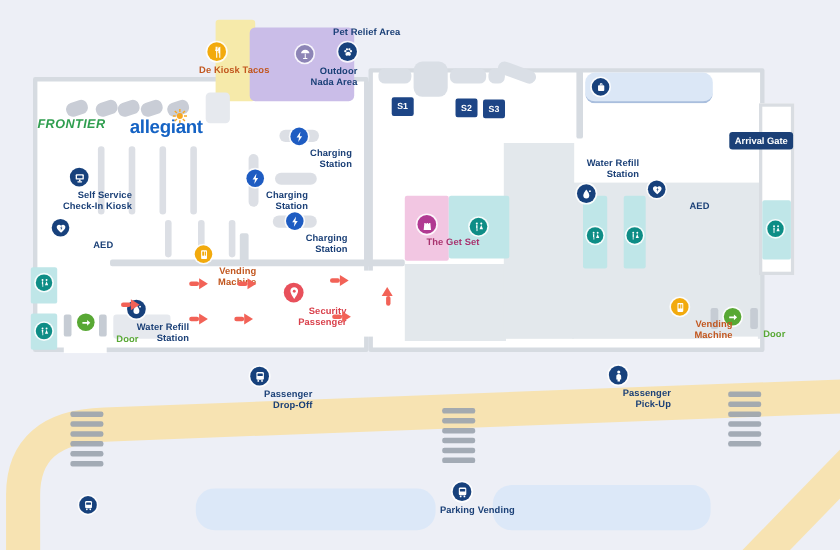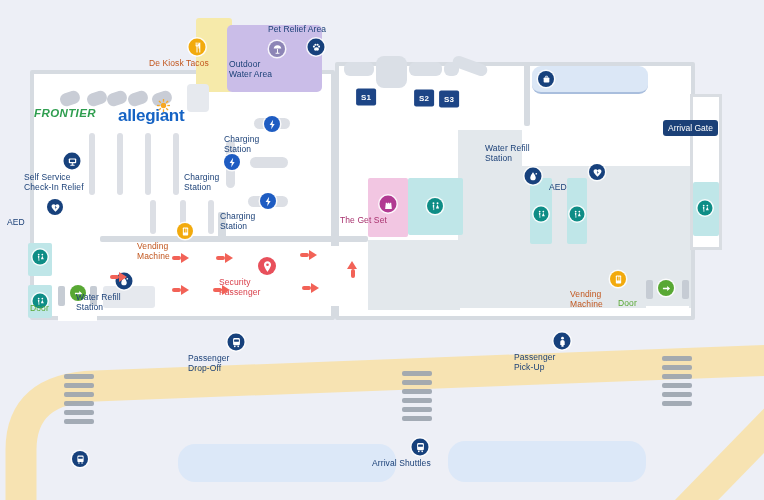--- a/index.html
+++ b/index.html
@@ -23,32 +23,32 @@
   .cross{position:absolute;display:flex;flex-direction:column;gap:4px}
   .cross i{display:block;width:30px;height:5px;background:#9aa3ae;border-radius:2px;opacity:.9}
   
   .blk-yellow{position:absolute;background:#f6eaaa;border-radius:3px}
   .blk-purple{position:absolute;background:#cabde8;border-radius:5px}
   .blk-pink{position:absolute;background:#f2c6e2;border-radius:2px}
   
   .marker{position:absolute;transform:translate(-50%,-50%);z-index:30;display:flex;align-items:center;justify-content:center}
   .icn{display:flex;align-items:center;justify-content:center;border-radius:50%;
        box-shadow:0 0 0 1.5px rgba(255,255,255,.85)}
-  .mlabel{position:absolute;width:96px;text-align:left;font-weight:normal;font-size:8.5px;line-height:1.22;
+  .mlabel{position:absolute;width:96px;text-align:right;font-weight:bold;font-size:8.5px;line-height:1.22;
           white-space:pre-line;z-index:31;letter-spacing:.1px}
   
   .arrow{position:absolute;width:17px;height:11px;z-index:32}
   .arrow .bar{position:absolute;left:0;top:3.5px;width:9px;height:4px;background:#f26257;border-radius:2px}
   .arrow .head{position:absolute;right:0;top:0;width:0;height:0;border-left:8px solid #f26257;
                border-top:5.5px solid transparent;border-bottom:5.5px solid transparent}
   .arrow.up{transform:rotate(-90deg)}
   
   .gate{position:absolute;transform:translate(-50%,-50%);background:#1d4586;color:#fff;font-weight:bold;
         font-size:8px;padding:4px 5px;border-radius:2px;z-index:25}
-  .badge{position:absolute;background:#1b4077;color:#fff;font-weight:normal;font-size:8.5px;
+  .badge{position:absolute;background:#1b4077;color:#fff;font-weight:bold;font-size:8.5px;
          padding:3px 5px;border-radius:3px;z-index:26}
   
   .frontier{position:absolute;left:34px;top:107px;color:#2f9e4f;font-weight:bold;font-style:italic;
             font-size:11.5px;letter-spacing:.4px;z-index:20}
   .allegiant{position:absolute;left:118px;top:106px;color:#1563c4;font-weight:bold;font-size:17px;
              letter-spacing:-.3px;z-index:20}
   .sun{position:absolute;left:39px;top:-7px;width:13px;height:13px}
 </style>
 </head>
 <body>
@@ -189,33 +189,33 @@
     </div>
     <div class="mlabel" style="left: 268px; color: rgb(27, 64, 119); top: 24px;">Pet Relief Area</div>
     <div class="marker" style="left: 277px; top: 49px;">
       <span class="icn" style="height: 16px; width: 16px; background: rgb(141, 133, 182);">
         <svg width="11" height="11" viewBox="0 0 24 24" fill="#fff">
           <path d="M12 2.5c-5 0-8.3 3.8-8.3 7.3h16.6c0-3.5-3.3-7.3-8.3-7.3zM11 10.8h2V19h3.2v2H7.8v-2H11v-8.2z"></path>
         </svg>
       </span>
     </div>
     <div class="mlabel" style="left: 229px; color: rgb(27, 64, 119); top: 59px;">Outdoor
-Water Area</div>
+Nada Area</div>
     <div class="marker" style="left: 72px; top: 161px;">
       <span class="icn" style="height: 17px; width: 17px; background: rgb(23, 65, 124);">
         <svg width="12" height="12" viewBox="0 0 24 24" fill="#fff">
           <rect x="4.6" y="6" width="14.8" height="9.4" rx="1.6"></rect>
           <rect x="7" y="8.2" width="10" height="5" rx="1" fill="#17417c"></rect>
           <rect x="10.5" y="15.4" width="3" height="3.2"></rect>
           <rect x="7.6" y="18.6" width="8.8" height="2" rx="1"></rect>
         </svg>
       </span>
     </div>
     <div class="mlabel" style="left: 24px; color: rgb(27, 64, 119); top: 171.5px;">Self Service
-Check-In Relief</div>
+Check-In Kiosk</div>
     <div class="marker" style="left: 55px; top: 207px;">
       <span class="icn" style="height: 16px; width: 16px; background: rgb(23, 65, 124);">
         <svg width="11" height="11" viewBox="0 0 24 24" fill="#fff">
           <path d="M12 21C7.1 16.5 3.4 13.4 3.4 9.4 3.4 6.9 5.4 4.9 8 4.9c1.6 0 3.1.8 4 2.1 1-1.3 2.5-2.1 4-2.1 2.6 0 4.6 2 4.6 4.5 0 4-3.7 7.1-8.6 11.6z"></path>
           <path d="M13 7.5 10.3 12h2l-1.1 4.3 3.6-5.2h-2z" fill="#17417c"></path>
         </svg>
       </span>
     </div>
     <div class="mlabel" style="left: 7px; color: rgb(27, 64, 119); top: 217px;">AED</div>
     <div class="marker" style="left: 272px; top: 124px;">
@@ -436,21 +436,21 @@
     <div class="marker" style="left: 420px; top: 447px;">
       <span class="icn" style="height: 17px; width: 17px; background: rgb(23, 65, 124);">
         <svg width="12" height="12" viewBox="0 0 24 24" fill="#fff">
           <rect x="5.2" y="3.2" width="13.6" height="14.4" rx="2.6"></rect>
           <rect x="7.2" y="6" width="9.6" height="4.6" rx="1" fill="#17417c"></rect>
           <circle cx="8.6" cy="19.6" r="1.7"></circle>
           <circle cx="15.4" cy="19.6" r="1.7"></circle>
         </svg>
       </span>
     </div>
-    <div class="mlabel" style="left: 372px; color: rgb(27, 64, 119); top: 457.5px;">Arrival Shuttles</div>
+    <div class="mlabel" style="left: 372px; color: rgb(27, 64, 119); top: 457.5px;">Parking Vending</div>
     <div class="marker" style="left: 80px; top: 459px;">
       <span class="icn" style="height: 16px; width: 16px; background: rgb(23, 65, 124);">
         <svg width="11" height="11" viewBox="0 0 24 24" fill="#fff">
           <rect x="5.2" y="3.2" width="13.6" height="14.4" rx="2.6"></rect>
           <rect x="7.2" y="6" width="9.6" height="4.6" rx="1" fill="#17417c"></rect>
           <circle cx="8.6" cy="19.6" r="1.7"></circle>
           <circle cx="15.4" cy="19.6" r="1.7"></circle>
         </svg>
       </span>
     </div>

